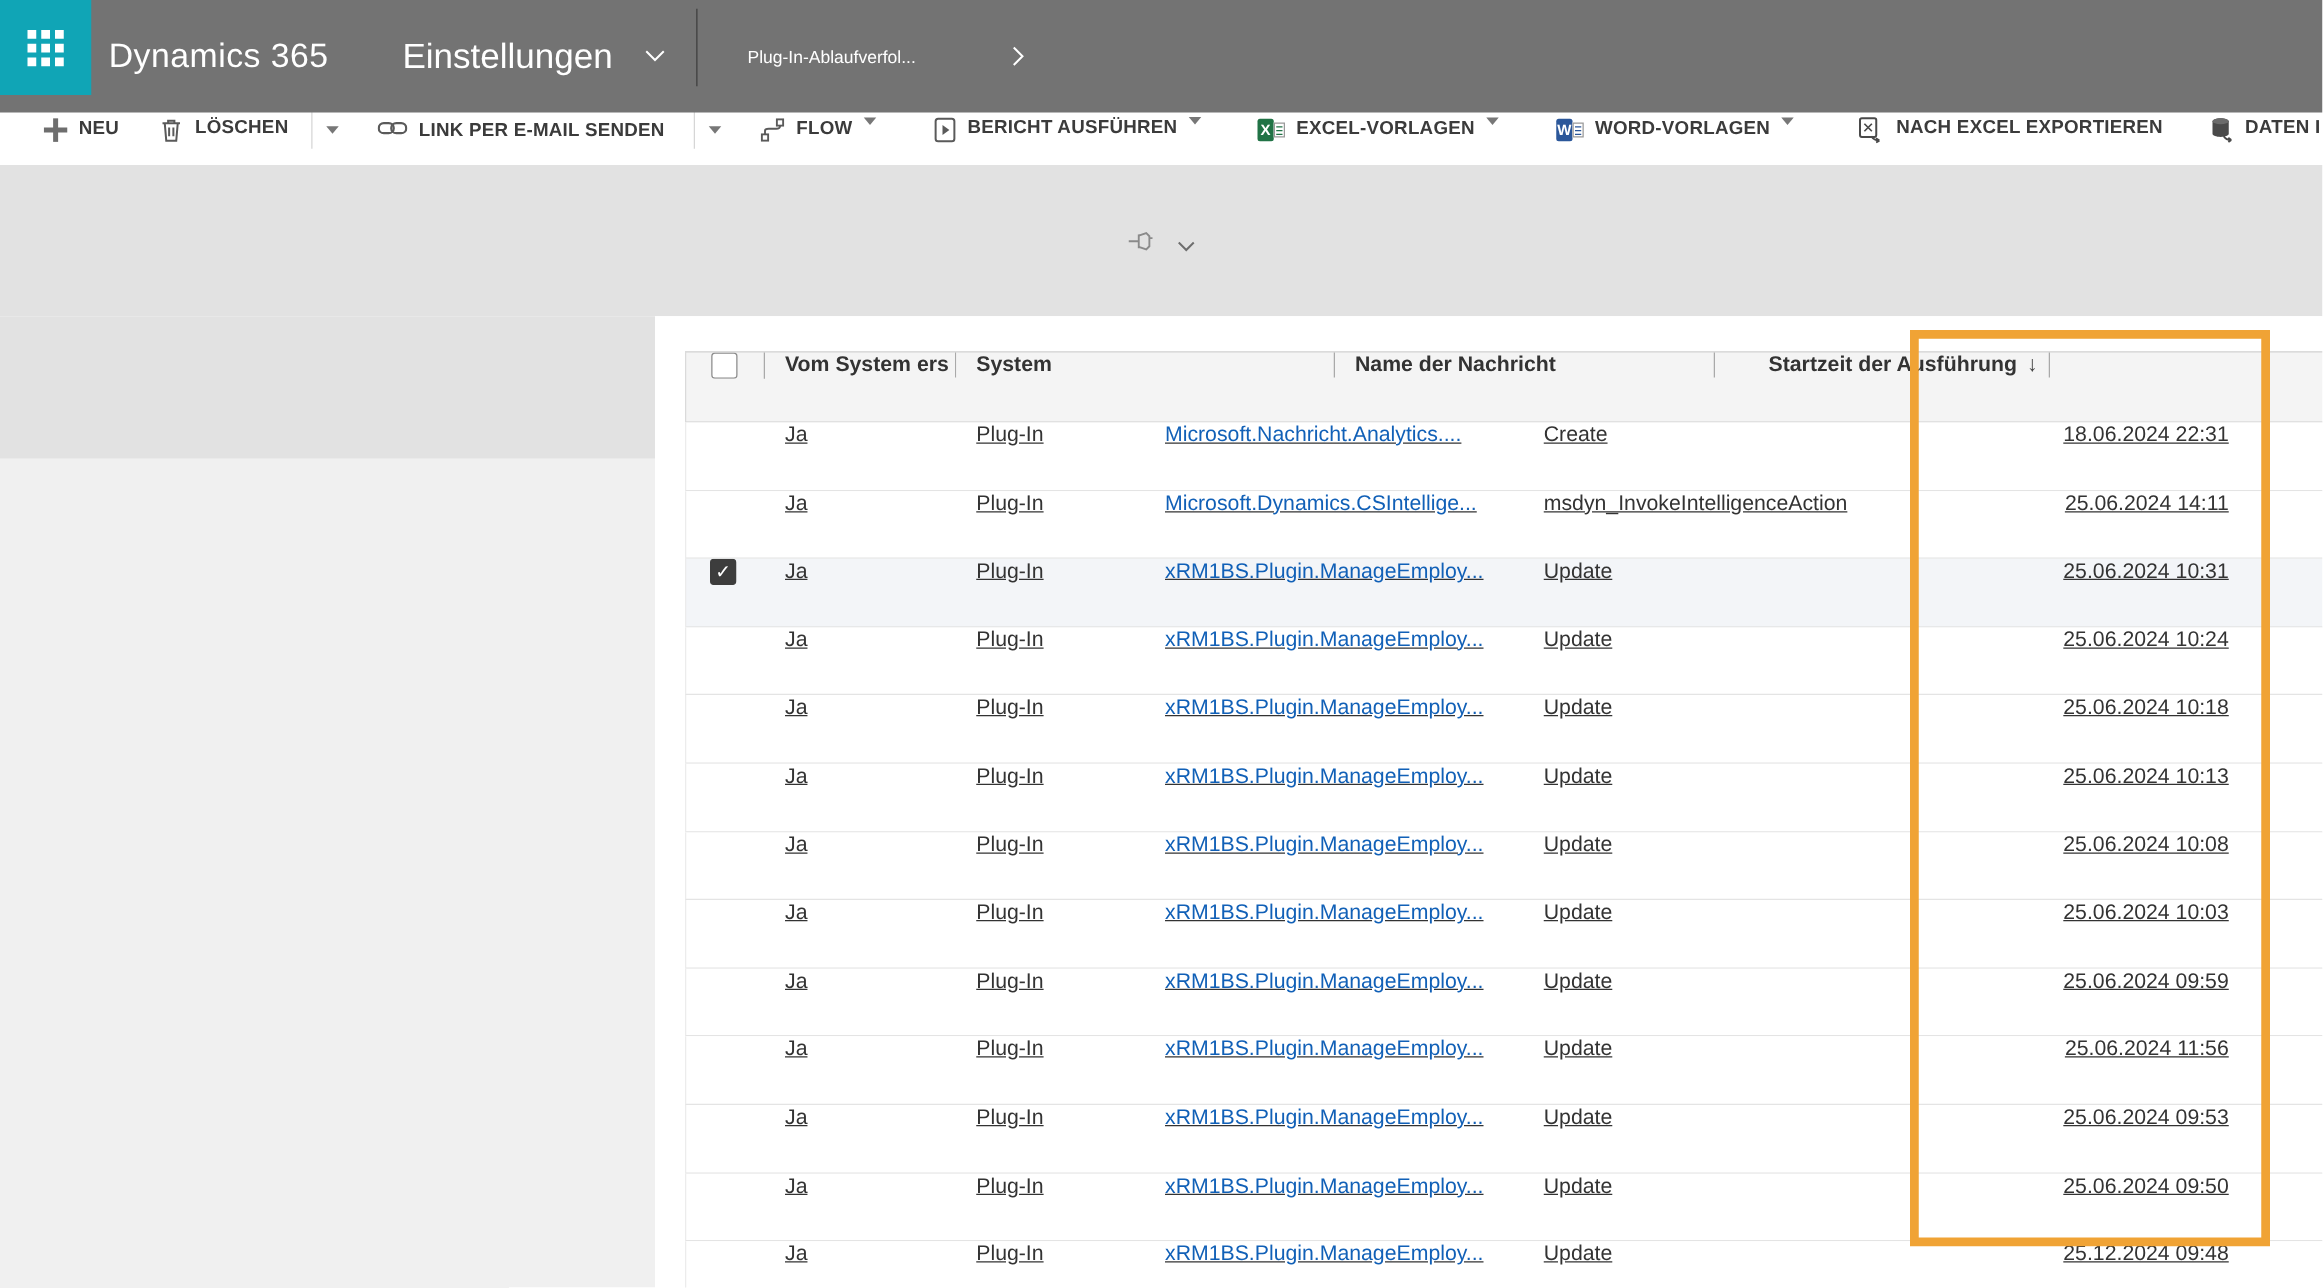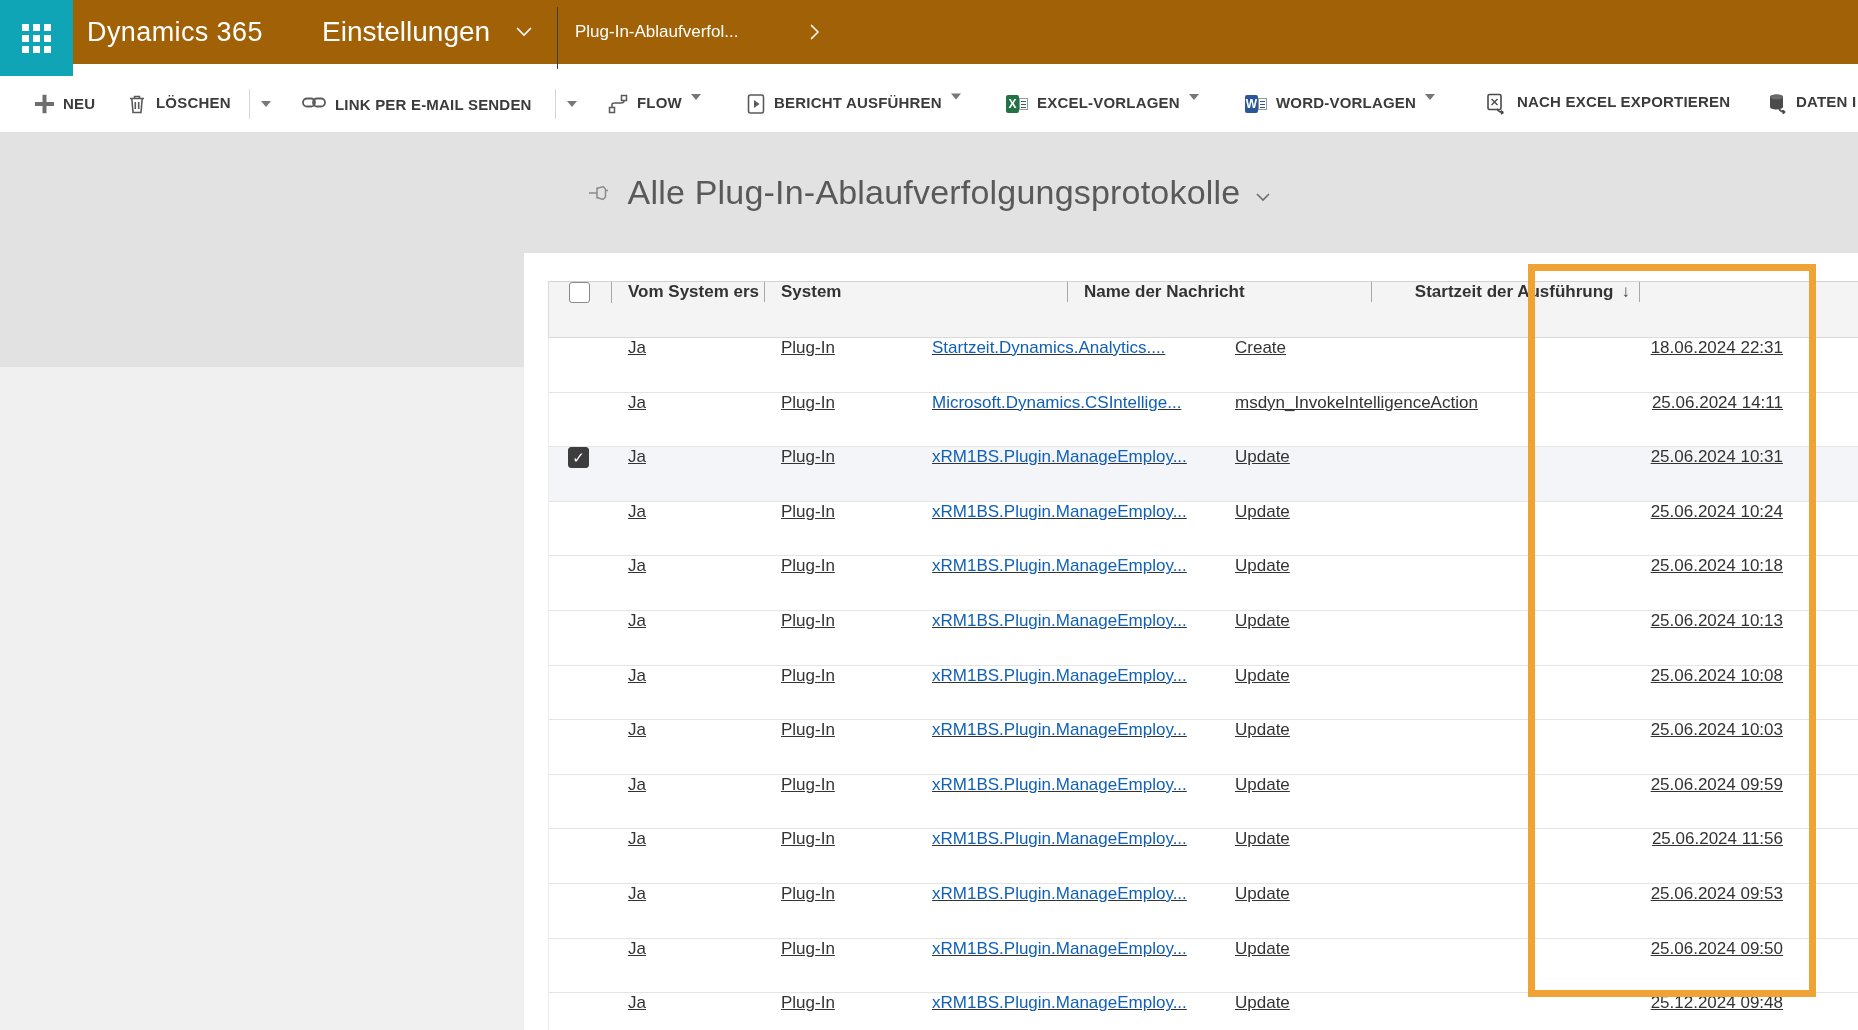--- a/index.html
+++ b/index.html
@@ -1,31 +1,31 @@
 <!DOCTYPE html>
 <html><head>
 <meta charset="utf-8">
 <style>
   * { margin:0; padding:0; box-sizing:border-box; }
   html,body { width:1858px; height:1030px; overflow:hidden; background:#fff;
               font-family:"Liberation Sans", sans-serif; }
   body { position:relative; }
 
   
-  .topbar { position:absolute; left:0; top:0; width:1858px; height:64px; background:#a16207; z-index:20; }
+  .topbar { position:absolute; left:0; top:0; width:1858px; height:90px; background:#737373; z-index:20; }
   .waffle { position:absolute; left:0; top:0; width:73px; height:76px; background:#10A5B6;
             display:flex; align-items:center; justify-content:center; cursor:pointer; }
   .waffle-grid { display:grid; grid-template-columns:repeat(3,7px); grid-template-rows:repeat(3,7px); gap:4px; }
   .waffle-grid span { background:#fff; }
   .tb-abs { position:absolute; top:50%; transform:translateY(-50%); display:flex; align-items:center; white-space:nowrap; }
   .product { left:87px; color:#fff; font-size:27px; letter-spacing:.4px; }
   .area    { left:322px; color:#fff; font-size:28px; }
   .tb-chev { left:516px; }
   .tb-divider { position:absolute; left:557px; top:7px; width:1px; height:62px; background:#3E3E3E; }
-  .crumb { left:575px; color:#fff; font-size:17px; }
+  .crumb { left:598px; color:#fff; font-size:14px; }
   .crumb-chev { left:810px; }
 
   
   .toolbar { position:absolute; left:0; top:76px; width:1858px; height:56px; background:#fff; z-index:19; overflow:hidden; }
   .titem { position:absolute; top:50%; transform:translateY(-50%); display:flex; align-items:flex-start; gap:9px;
            color:#3B3B3B; font-size:15px; font-weight:700; letter-spacing:.2px; white-space:nowrap; cursor:pointer; }
   .tsep { position:absolute; top:50%; transform:translateY(-50%); width:1px; height:30px; background:#D6D6D6; }
   .caret { width:0; height:0; border-left:5px solid transparent; border-right:5px solid transparent; border-top:6px solid #777; }
   .ticon { display:inline-flex; align-items:center; justify-content:center; }
 
@@ -244,21 +244,20 @@
 
 <div class="view-title-wrap">
   <span>
     <svg width="24" height="22" viewBox="0 0 24 22" fill="none" stroke="#8A8A8A" stroke-width="1.5">
       <path d="M1 11 H9"></path>
       <path d="M9 5.5 V16.5"></path>
       <path d="M9 6.5 L15 4.5 L17.5 7 V15 L15 17.5 L9 15.5"></path>
       <path d="M17.5 8.5 H20"></path>
     </svg>
   </span>
-  <span class="view-title">Alle Plug-In-Ablaufverfolgungsprotokolle</span>
   <span style="margin-top:10px">
     <svg width="14" height="9" viewBox="0 0 14 9">
         <polyline points="1,1 7,7 13,1" fill="none" stroke="#6E6E6E" stroke-width="1.6"></polyline>
       </svg>
   </span>
 </div>
 
 <div class="grid">
   <div class="grid-header">
     <div class="hcell col-check div">
@@ -271,21 +270,21 @@
       <span>Startzeit der Ausführung</span>
       <span class="sort-arrow">↓</span>
     </div>
     <div class="hcell col-stub"></div>
   </div>
   <div>
       <div class="grid-row">
         <div class="cell col-check"></div>
         <div class="cell col-system">Ja</div>
         <div class="cell col-type">Plug-In</div>
-        <div class="cell col-typename">Startzeit.Dynamics.Analytics....</div>
+        <div class="cell col-typename">Microsoft.Nachricht.Analytics....</div>
         <div class="cell col-message">Create</div>
         <div class="cell col-start">18.06.2024 22:31</div>
         <div class="cell col-stub"></div>
       </div>
       <div class="grid-row">
         <div class="cell col-check"></div>
         <div class="cell col-system">Ja</div>
         <div class="cell col-type">Plug-In</div>
         <div class="cell col-typename">Microsoft.Dynamics.CSIntellige...</div>
         <div class="cell col-message">msdyn_InvokeIntelligenceAction</div>

